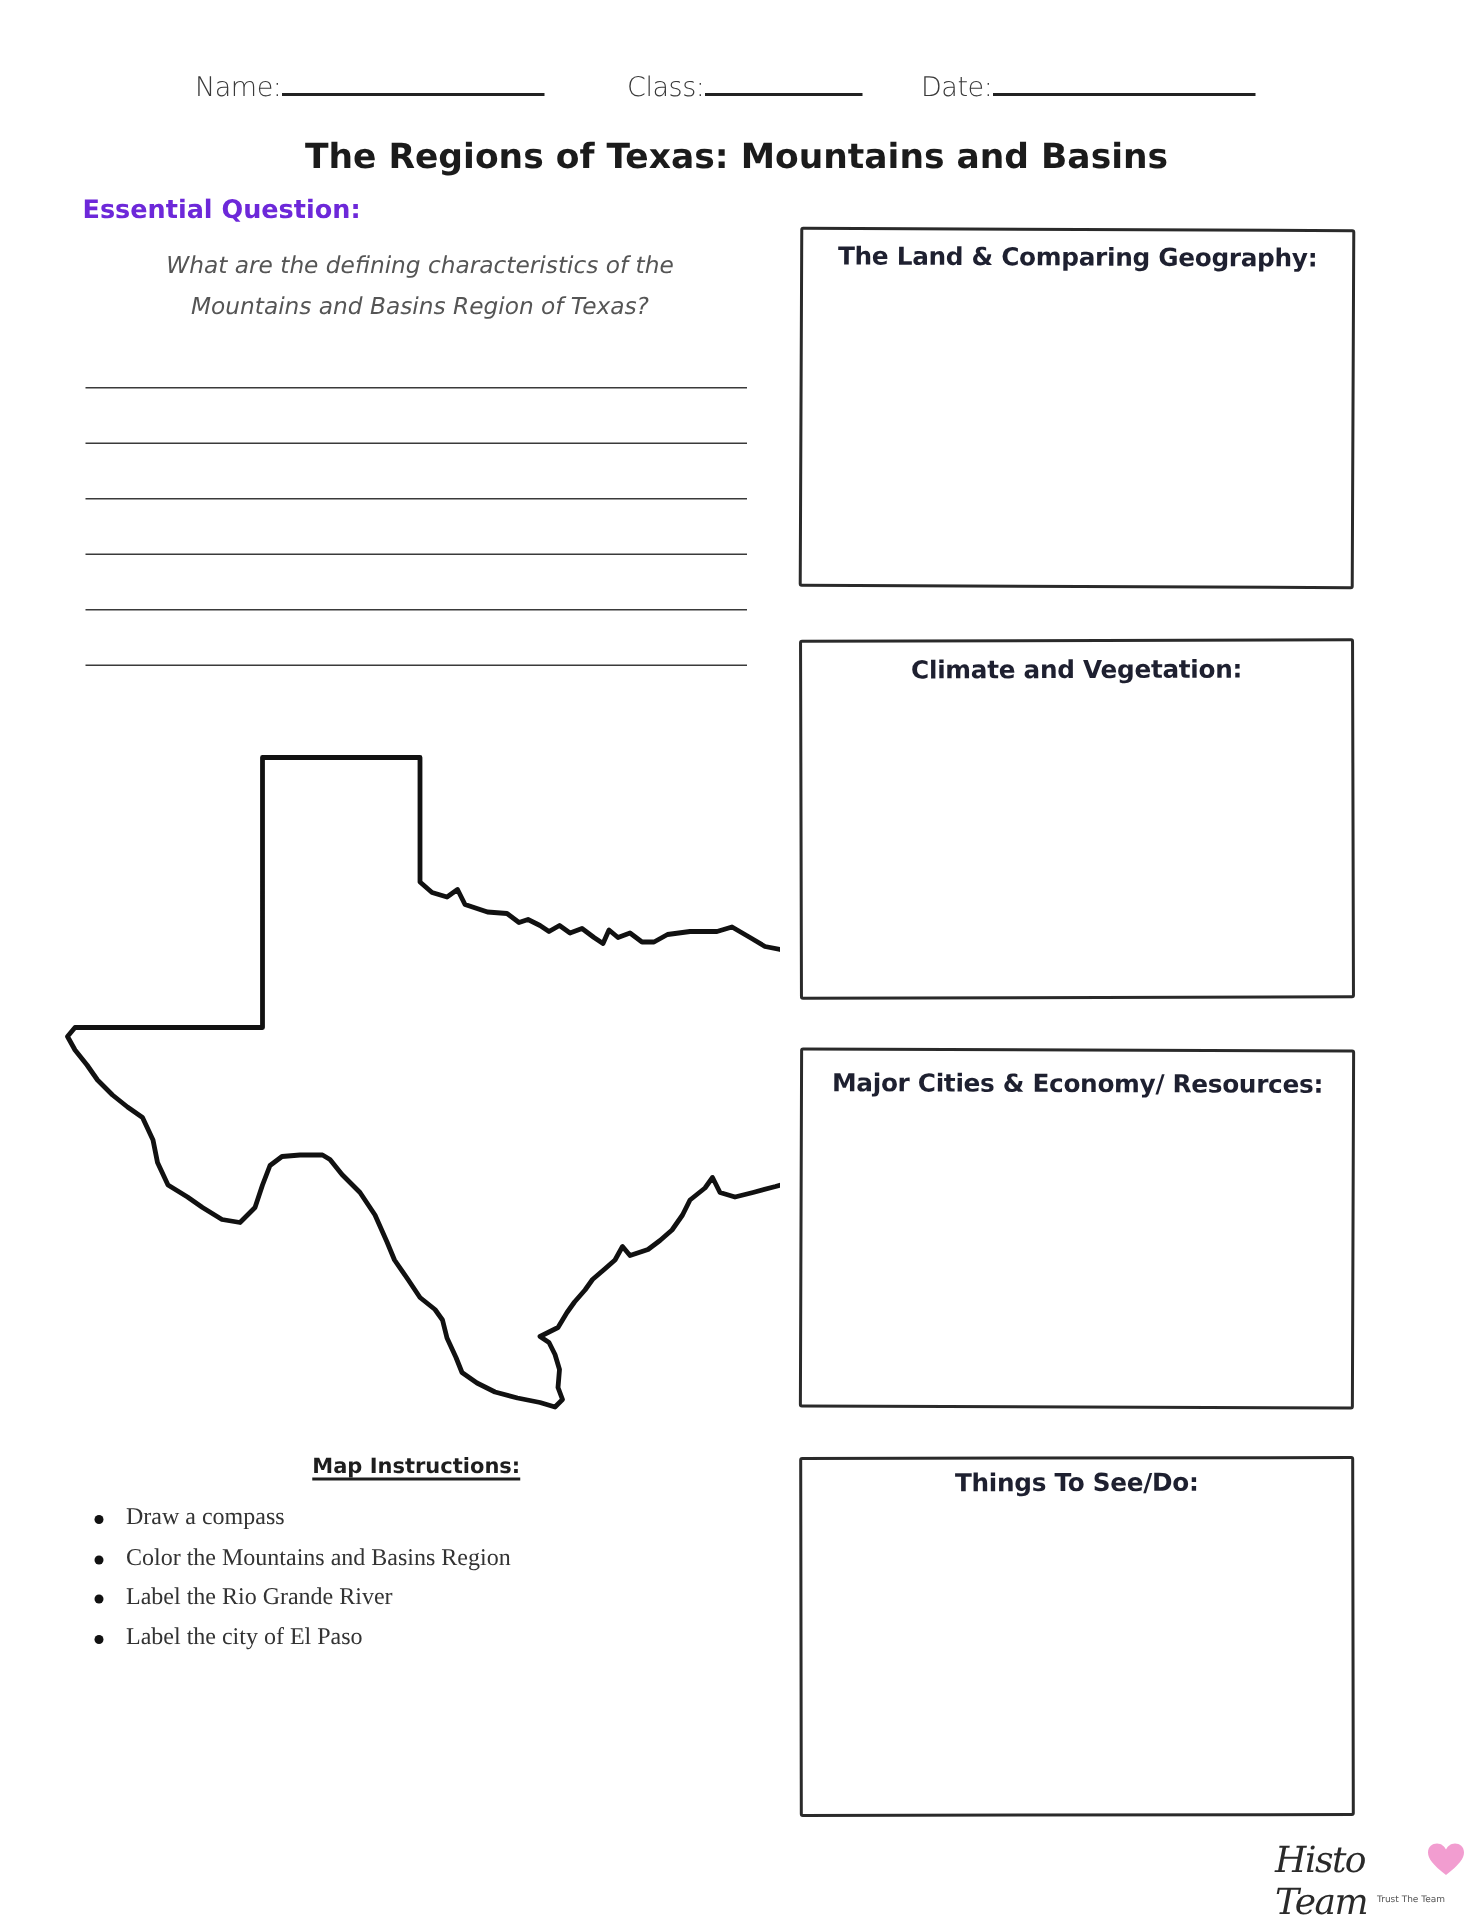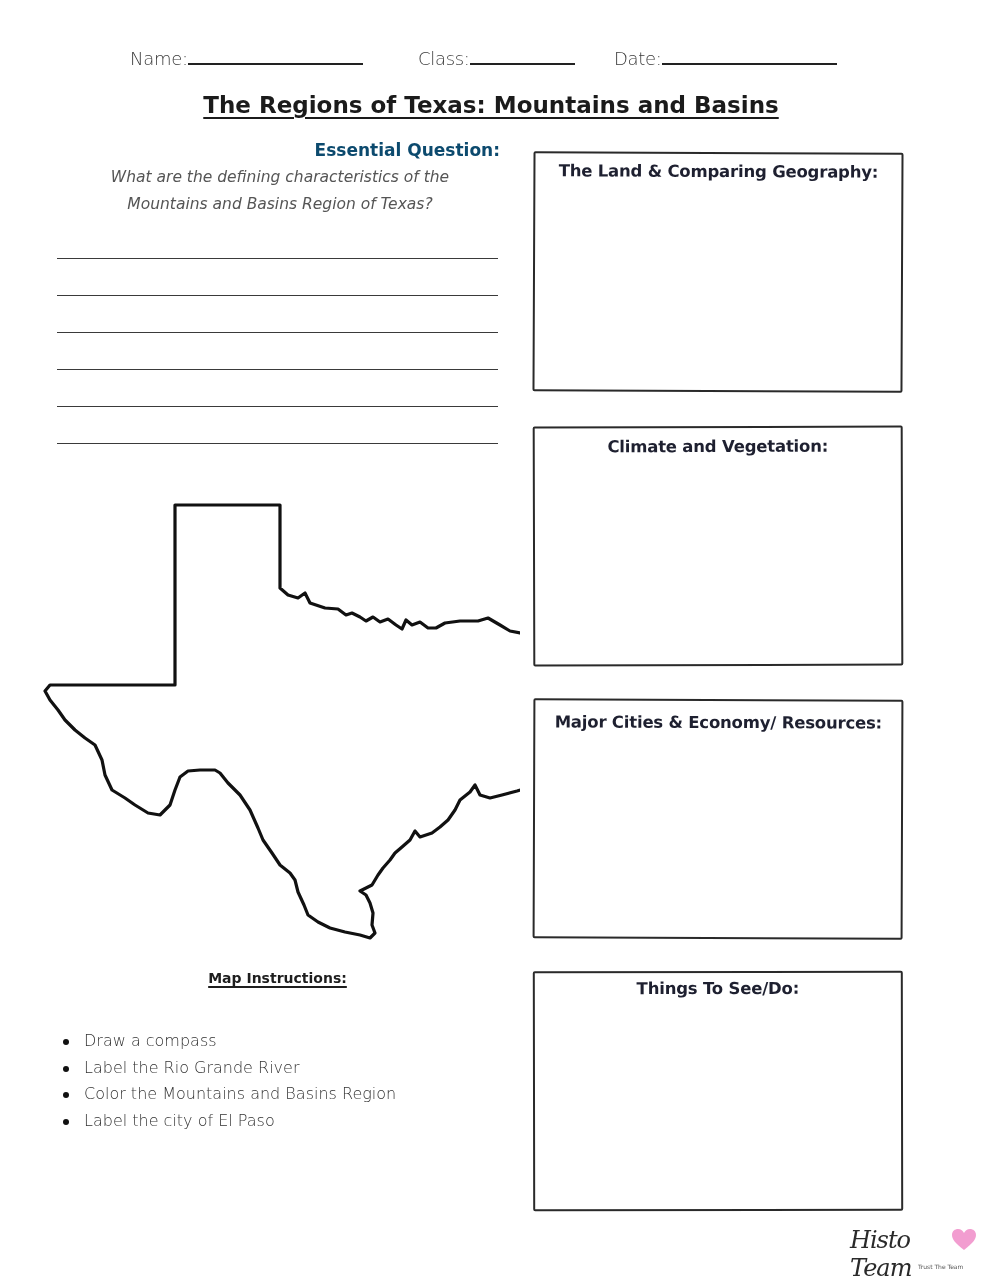--- a/index.html
+++ b/index.html
@@ -3,39 +3,39 @@
 <meta charset="utf-8">
 <style>
   * { box-sizing: border-box; margin: 0; padding: 0; }
   html, body { width: 982px; height: 1280px; background: #ffffff; overflow: hidden; }
   body { position: relative; font-family: "DejaVu Sans", "Liberation Sans", sans-serif; color: #222; }
 
   .hdr-field { position: absolute; top: 48px; font-size: 18px; color: #3a3a3a; font-weight: 300; letter-spacing: -0.3px; white-space: nowrap; }
   .hdr-field .blank { display: inline-block; border-bottom: 2px solid #222; vertical-align: baseline; height: 14px; }
 
   .title { position: absolute; left: 0; width: 982px; top: 92px; text-align: center; font-size: 23px; font-weight: bold; color: #1b1b1b; }
-  .title span { text-decoration: underline; text-decoration-thickness: 2px; text-underline-offset: 4px; }
+  .title span { text-decoration-thickness: 2px; text-underline-offset: 4px; }
 
-  .eq-head { position: absolute; left: 55px; width: 445px; top: 140px; text-align: right; font-size: 17px; font-weight: bold; color: #0c4a6e; }
+  .eq-head { position: absolute; left: 55px; width: 445px; top: 130px; text-align: left; font-size: 17px; font-weight: bold; color: #6d28d9; }
   .eq-text { position: absolute; left: 75px; width: 410px; top: 164px; text-align: center; font-size: 15.5px; font-style: italic; color: #555; line-height: 27px; font-weight: 400; }
 
   .rule { position: absolute; left: 57px; width: 441px; height: 0; border-top: 1.6px solid #3a3a3a; }
 
   .box { position: absolute; left: 533px; width: 370px; height: 240px; border: 2px solid #2a2a2a; border-radius: 2px; }
   .box .label { display: block; text-align: center; margin-top: 8px; font-size: 16.5px; font-weight: bold; color: #1e2030; white-space: nowrap; letter-spacing: -0.2px; }
   .box.b1 { transform: rotate(0.25deg); }
   .box.b2 { transform: rotate(-0.15deg); }
   .box.b3 { transform: rotate(0.2deg); }
   .box.b4 { transform: rotate(-0.1deg); }
 
   .map { position: absolute; left: 40px; top: 495px; width: 480px; height: 455px; }
 
   .mi-head { position: absolute; left: 55px; width: 445px; top: 970px; text-align: center; font-size: 14px; font-weight: bold; color: #1e1e1e; }
   .mi-head span { text-decoration: underline; text-decoration-thickness: 2px; text-underline-offset: 3px; }
-  .mi-list { position: absolute; left: 60px; top: 1028px; width: 420px; list-style: none; }
+  .mi-list { position: absolute; left: 60px; top: 999px; width: 420px; list-style: none; font-family: Liberation Serif, serif; }
   .mi-list li { position: relative; padding-left: 24px; font-size: 16px; line-height: 26.5px; color: #333; font-weight: 300; }
   .mi-list li::before { content: ""; position: absolute; left: 3px; top: 11px; width: 6px; height: 6px; border-radius: 50%; background: #111; }
 
   .logo { position: absolute; left: 848px; top: 1222px; width: 130px; height: 55px; }
   .logo .script { position: absolute; left: 2px; top: 4px; font-family: "DejaVu Serif", serif; font-style: italic; font-size: 24px; color: #2a2a2a; letter-spacing: -1px; }
   .logo .heart { position: absolute; left: 103px; top: 6px; width: 26px; height: 24px; }
   .logo .tag { position: absolute; left: 70px; top: 41px; font-size: 6px; color: #555; }
 </style>
 </head>
 <body>
@@ -87,22 +87,22 @@
            L320 440 L305 437 L290 433 L278 427 L268 420 L264 410 L258 397 L255 385 L250 378
            L240 370 L232 358 L223 345 L218 333 L210 315 L200 300 L188 288 L180 278 L175 275
            L160 275 L148 276 L140 282 L135 295 L130 310 L120 320 L108 318 L95 310 L85 303
            L72 295 L65 280 L62 265 L55 250 L45 243 L35 235 L25 225 L18 215 L10 205 L5 196
            L10 190 L133 190 L135 190 Z" fill="#ffffff" stroke="#111" stroke-width="3.2" stroke-linejoin="round" stroke-linecap="round"></path>
 </svg>
 
 <div class="mi-head"><span>Map Instructions:</span></div>
 <ul class="mi-list">
   <li>Draw a compass</li>
+  <li>Color the Mountains and Basins Region</li>
   <li>Label the Rio Grande River</li>
-  <li>Color the Mountains and Basins Region</li>
   <li>Label the city of El Paso</li>
 </ul>
 
 <div class="logo">
   <span class="script">Histo Team</span>
   <svg class="heart" viewBox="0 0 26 24" xmlns="http://www.w3.org/2000/svg">
     <path d="M13 22 C 4 15, 1 11, 1 7 C 1 3, 4 1, 7 1 C 10 1, 12 3, 13 5 C 14 3, 16 1, 19 1 C 22 1, 25 3, 25 7 C 25 11, 22 15, 13 22 Z" fill="#f08cc8" opacity="0.85"></path>
   </svg>
   <span class="tag">Trust The Team</span>
 </div>

